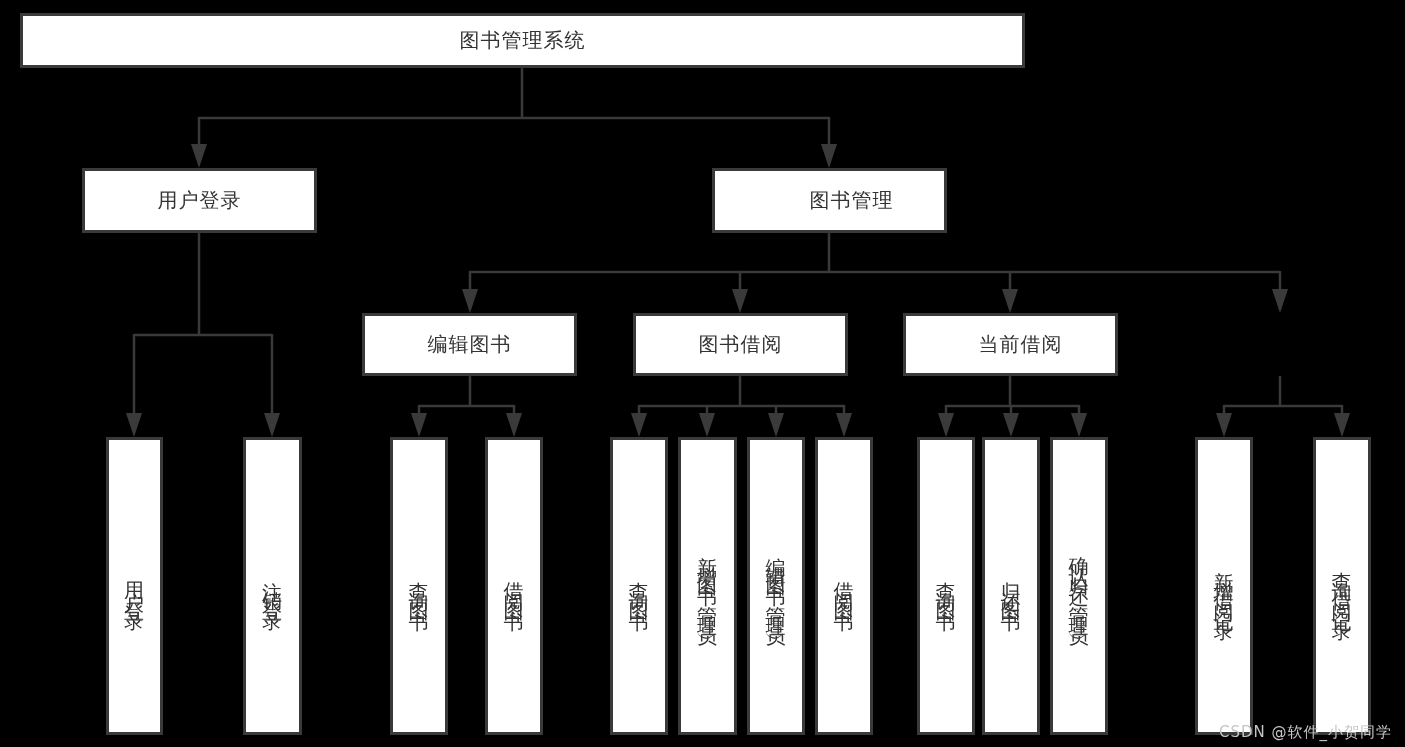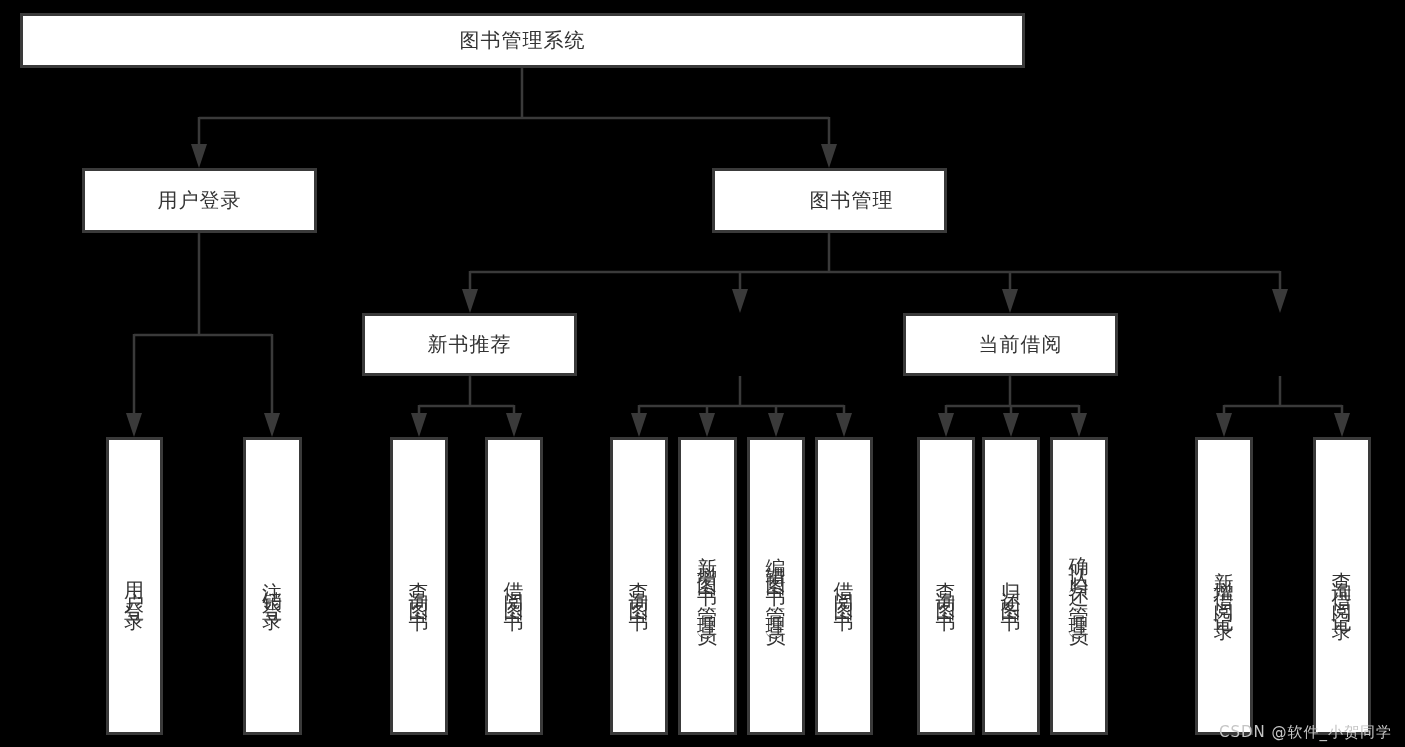--- a/index.html
+++ b/index.html
@@ -162,21 +162,24 @@
   </div>
 
   <div class="node hnode" id="n-login">
     <span>用户登录</span>
   </div>
   <div class="node hnode" id="n-mgmt">
     <span>图书管理</span>
   </div>
 
   <div class="node hnode" id="n-rec">
-    <span>新书推荐</span>
+    <span>编辑图书</span>
+  </div>
+  <div class="node hnode" id="n-borrow">
+    <span>图书借阅</span>
   </div>
   <div class="node hnode" id="n-current">
     <span>当前借阅</span>
   </div>
 
   <div class="node vnode" id="n-leaf-login">
     <span>用户登录</span>
   </div>
   <div class="node vnode" id="n-leaf-logout">
     <span>注销登录</span>

